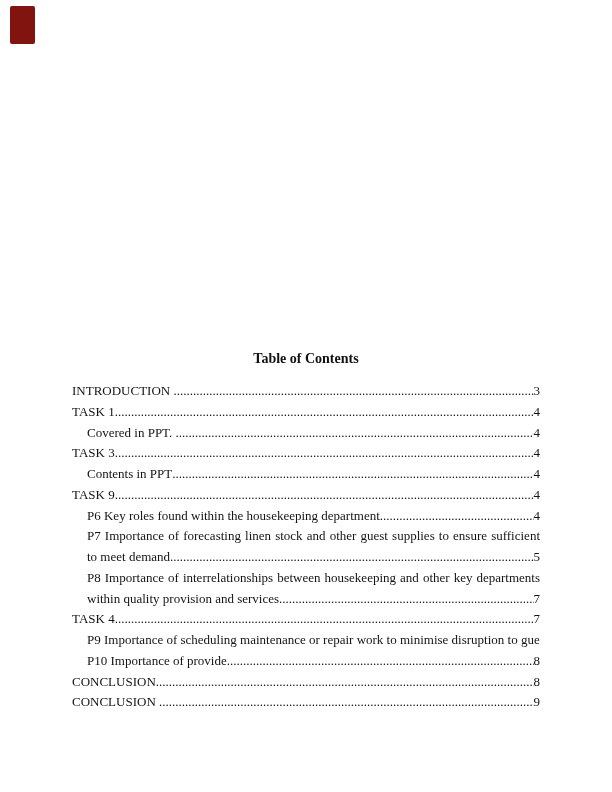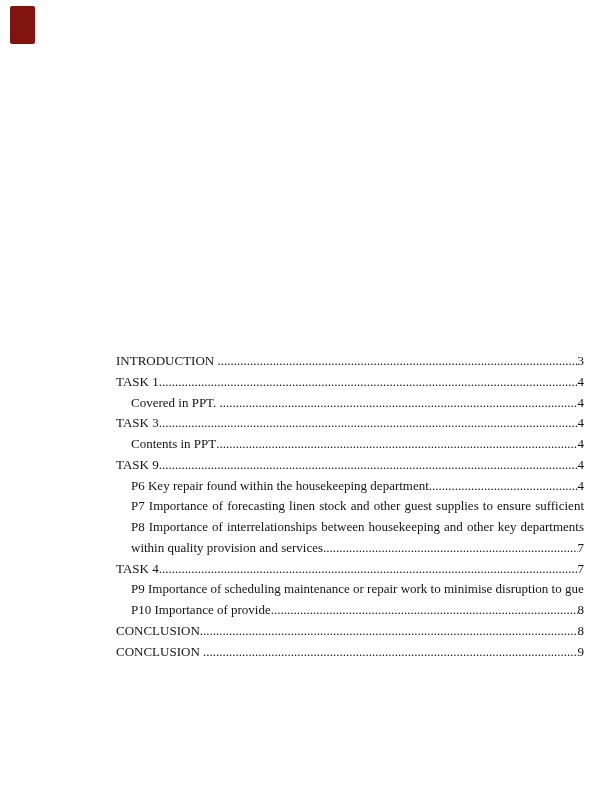--- a/index.html
+++ b/index.html
@@ -28,21 +28,21 @@
     width: 468px;
   }
   .doc-title {
     font-size: 14px;
     line-height: 16px;
     font-weight: bold;
     text-align: center;
     margin: 0 0 14px 0;
     color: #111111;
   }
-  .toc { width: 468px; margin-left: 44px; }
+  .toc { width: 468px; }
   .toc-row {
     display: flex;
     align-items: baseline;
     height: 20.75px;
     line-height: 20.75px;
     font-size: 13px;
     overflow: hidden;
   }
   .toc-row.lvl2 { padding-left: 15px; }
   .toc-label { white-space: pre; flex: 0 0 auto; }
@@ -68,20 +68,21 @@
 </style>
 </head>
 <body>
 
 <div class="page">
 
   <div class="logo-mark"></div>
 
   <div class="content">
 
+    <h1 class="doc-title">Table of Contents</h1>
 
     <div class="toc">
 
       <div class="toc-row lvl1">
         <span class="toc-label">INTRODUCTION </span>
         <span class="toc-dots"></span>
         <span class="toc-page">3</span>
       </div>
 
       <div class="toc-row lvl1">
@@ -108,29 +109,34 @@
         <span class="toc-page">4</span>
       </div>
 
       <div class="toc-row lvl1">
         <span class="toc-label">TASK 9</span>
         <span class="toc-dots"></span>
         <span class="toc-page">4</span>
       </div>
 
       <div class="toc-row lvl2">
-        <span class="toc-label">P6 Key repair found within the housekeeping department</span>
+        <span class="toc-label">P6 Key roles found within the housekeeping department</span>
         <span class="toc-dots"></span>
         <span class="toc-page">4</span>
       </div>
 
       <div class="toc-row lvl2 wrapline">
         <span class="toc-label">P7 Importance of forecasting linen stock and other guest supplies to ensure sufficient supply</span>
       </div>
 
+      <div class="toc-row lvl2">
+        <span class="toc-label">to meet demand</span>
+        <span class="toc-dots"></span>
+        <span class="toc-page">5</span>
+      </div>
 
       <div class="toc-row lvl2 wrapline">
         <span class="toc-label">P8 Importance of interrelationships between housekeeping and other key departments to</span>
       </div>
 
       <div class="toc-row lvl2">
         <span class="toc-label">within quality provision and services</span>
         <span class="toc-dots"></span>
         <span class="toc-page">7</span>
       </div>

